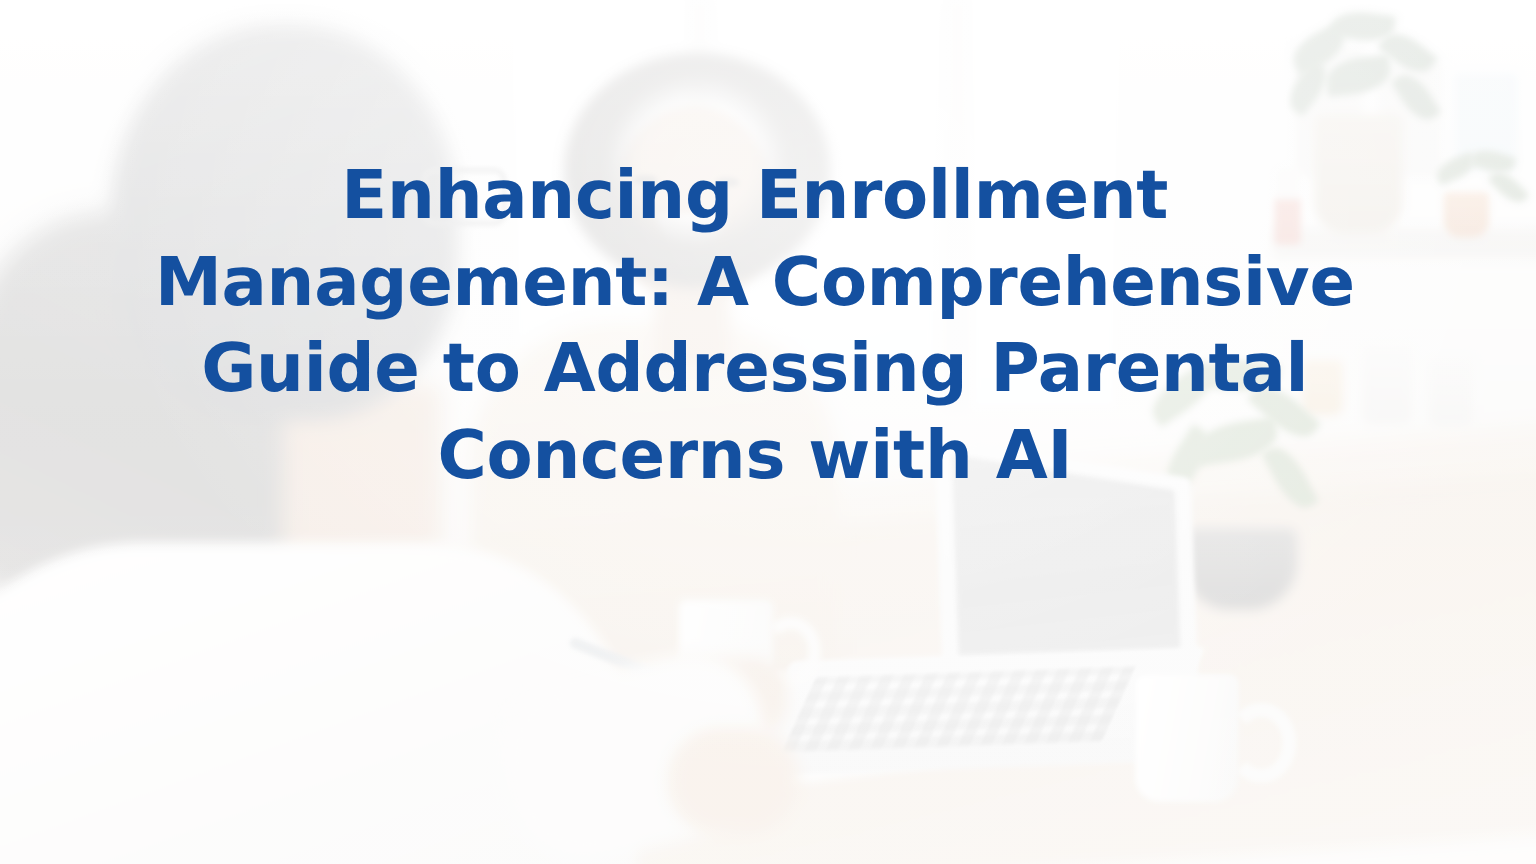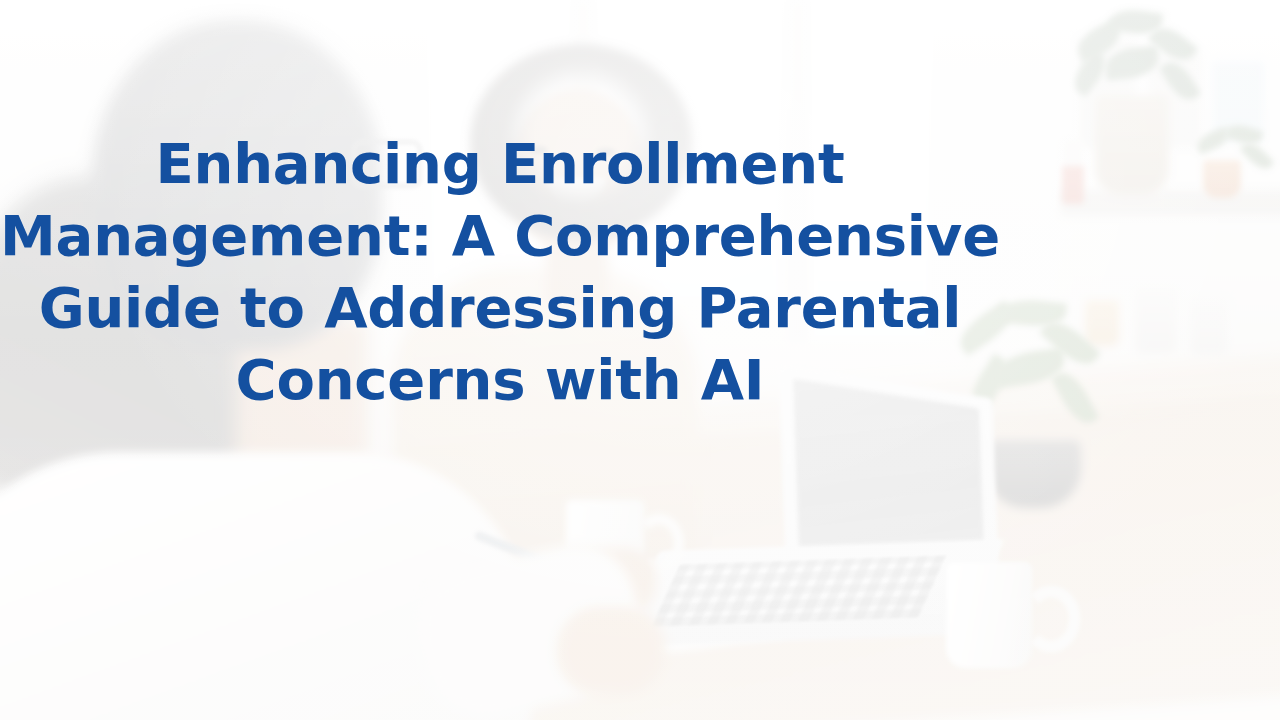--- a/index.html
+++ b/index.html
@@ -419,21 +419,21 @@
 
   
   .headline-wrap {
     position: absolute;
     left: 0;
     top: 0;
     width: 1258px;      
     height: 544px;
     display: flex;
     align-items: center;
-    justify-content: flex-start;
+    justify-content: center;
     pointer-events: none;
   }
   .headline {
     margin: 0;
     width: 1000px;
     text-align: center;
     font-family: "DejaVu Sans", "Liberation Sans", sans-serif;
     font-weight: 700;
     font-size: 56px;
     line-height: 72px;

